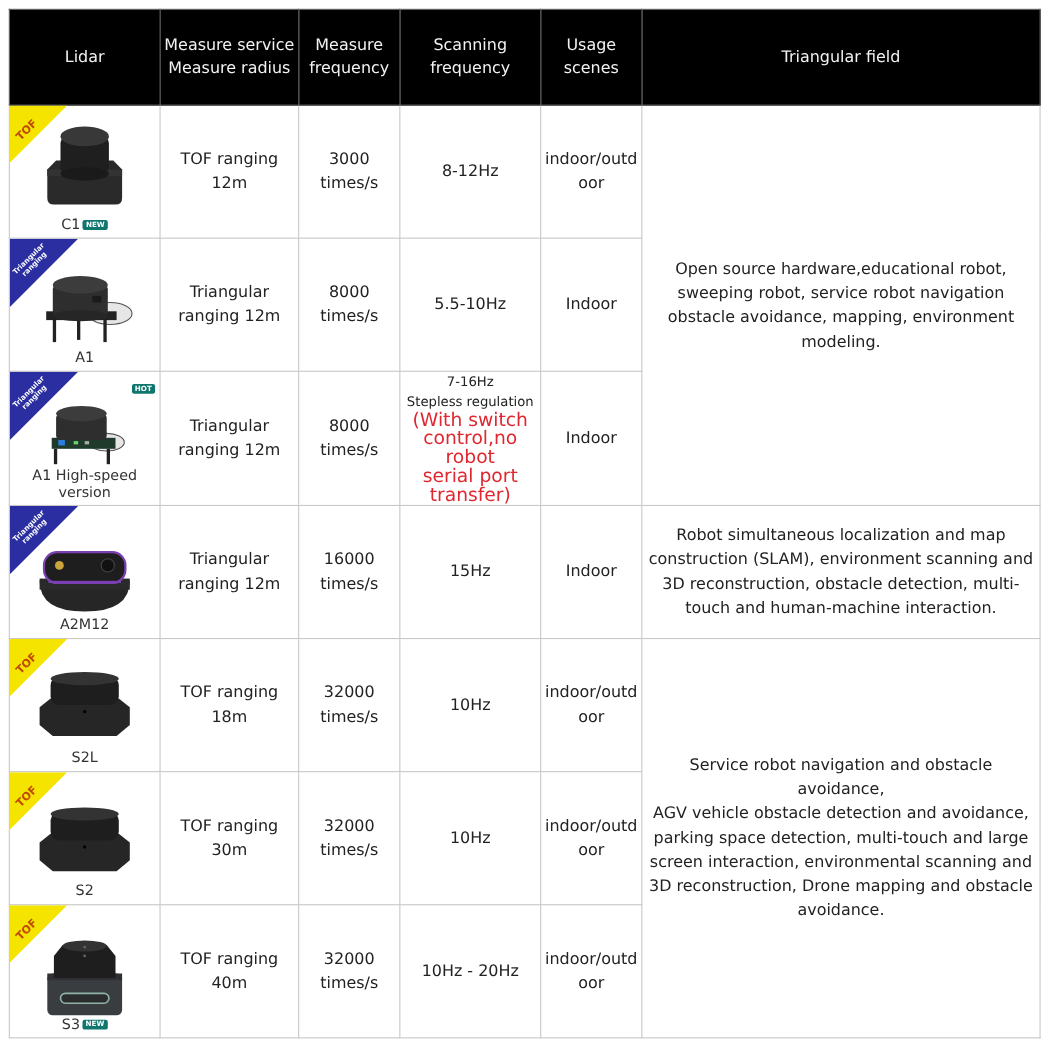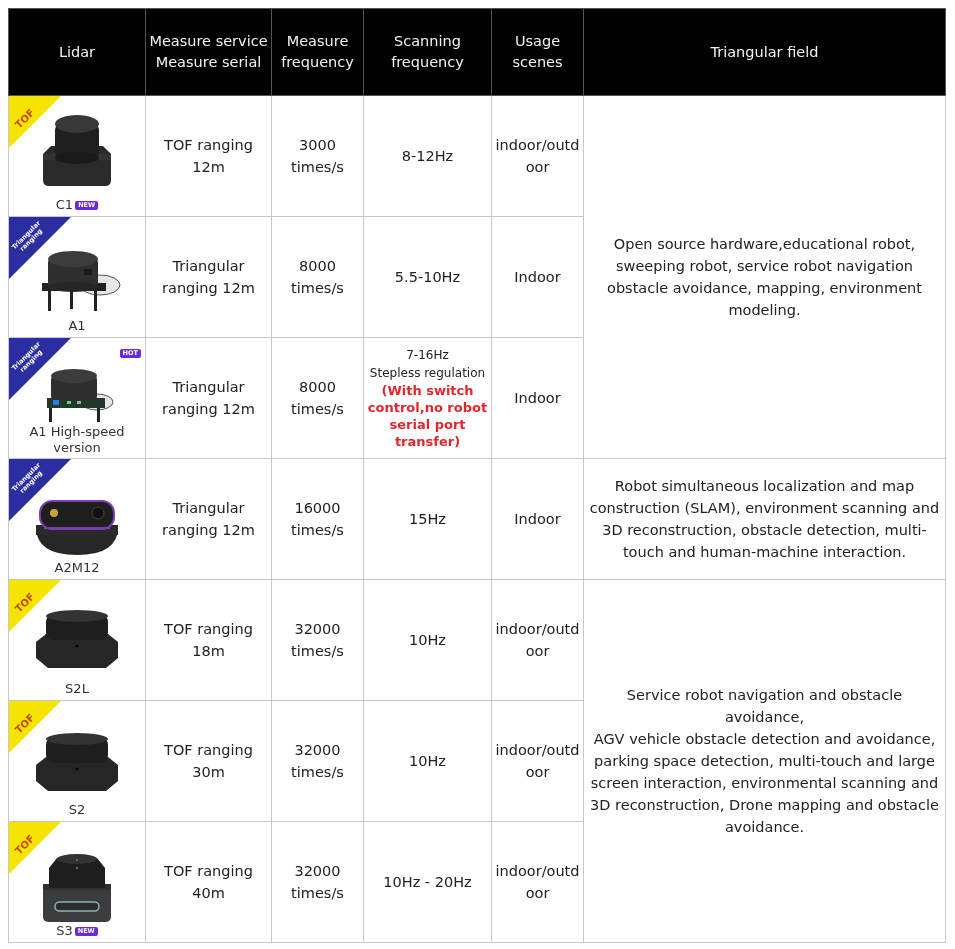--- a/index.html
+++ b/index.html
@@ -16,51 +16,51 @@
   }
   table.spec thead th {
     background: #000; color: #f2f2f2; font-weight: normal;
     font-size: 14.5px; line-height: 21px; height: 87px;
     border-color: #555;
   }
   table.spec tbody td { height: 121px; font-size: 14.5px; line-height: 22px; color: #222; }
   td.app { font-size: 14px; line-height: 22px; padding: 0 4px; margin-left: 44px; }
   td.lidar { position: relative; padding: 0; overflow: hidden; }
   .scan-sub { font-size: 12px; line-height: 18px; }
-  .scan-note { color: #e0262e; font-size: 13px; line-height: 17px; font-weight: bold; }
+  .scan-note { color: #e0262e; font-size: 17px; line-height: 17px; }
 
   
   .ribbon { position: absolute; left: 0; top: 0; width: 0; height: 0; }
   .ribbon.tof { border-top: 52px solid #f5e300; border-right: 52px solid transparent; }
   .ribbon.tri { border-top: 62px solid #2a2ea0; border-right: 62px solid transparent; }
   .ribbon-text { position: absolute; transform: rotate(-45deg); transform-origin: center; color: #c0392b; font-weight: bold; text-align: center; }
   .ribbon-text.tof { left: 5px; top: 12px; font-size: 10px; color: #c04a00; }
   .ribbon-text.tri { left: 0px; top: 14px; font-size: 6.5px; line-height: 7px; color: #fff; font-weight: bold; width: 40px; }
 
   .device { position: absolute; left: 50%; transform: translateX(-50%); }
   .model-label { position: absolute; left: 0; right: 0; bottom: 4px; font-size: 13px; line-height: 15px; color: #333; text-align: center; }
-  .badge { display: inline-block; background: #6d28d9; color: #fff; font-size: 6.5px; line-height: 9px; padding: 0 3px; border-radius: 2px; vertical-align: 2px; font-weight: bold; margin-left: 2px; }
+  .badge { display: inline-block; background: #0f766e; color: #fff; font-size: 6.5px; line-height: 9px; padding: 0 3px; border-radius: 2px; vertical-align: 2px; font-weight: bold; margin-left: 2px; }
   .badge.hot { position: absolute; right: 4px; top: 11px; }
 </style>
 </head>
 <body>
 
 <table class="spec">
   <colgroup>
     <col style="width:137px">
     <col style="width:126px">
     <col style="width:92px">
     <col style="width:128px">
     <col style="width:92px">
     <col style="width:362px">
   </colgroup>
   <thead>
     <tr>
       <th><span>Lidar</span></th>
-      <th><span>Measure service</span><br><span>Measure serial</span></th>
+      <th><span>Measure service</span><br><span>Measure radius</span></th>
       <th><span>Measure</span><br><span>frequency</span></th>
       <th><span>Scanning</span><br><span>frequency</span></th>
       <th><span>Usage</span><br><span>scenes</span></th>
       <th><span>Triangular field</span></th>
     </tr>
   </thead>
   <tbody>
 
     <tr>
       <td class="lidar">

